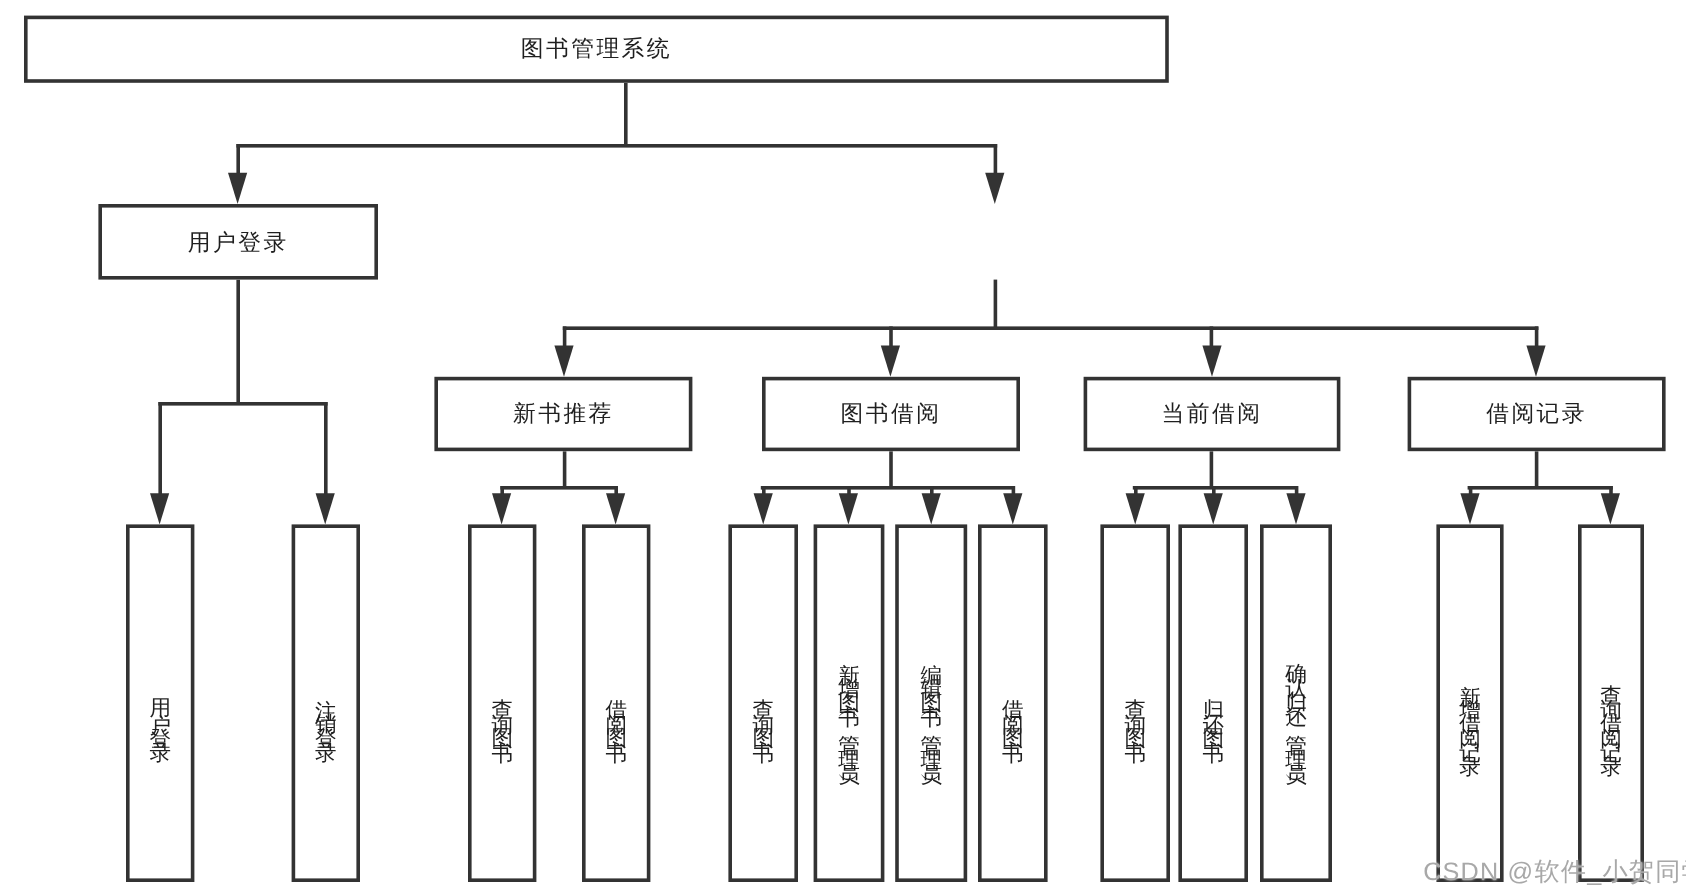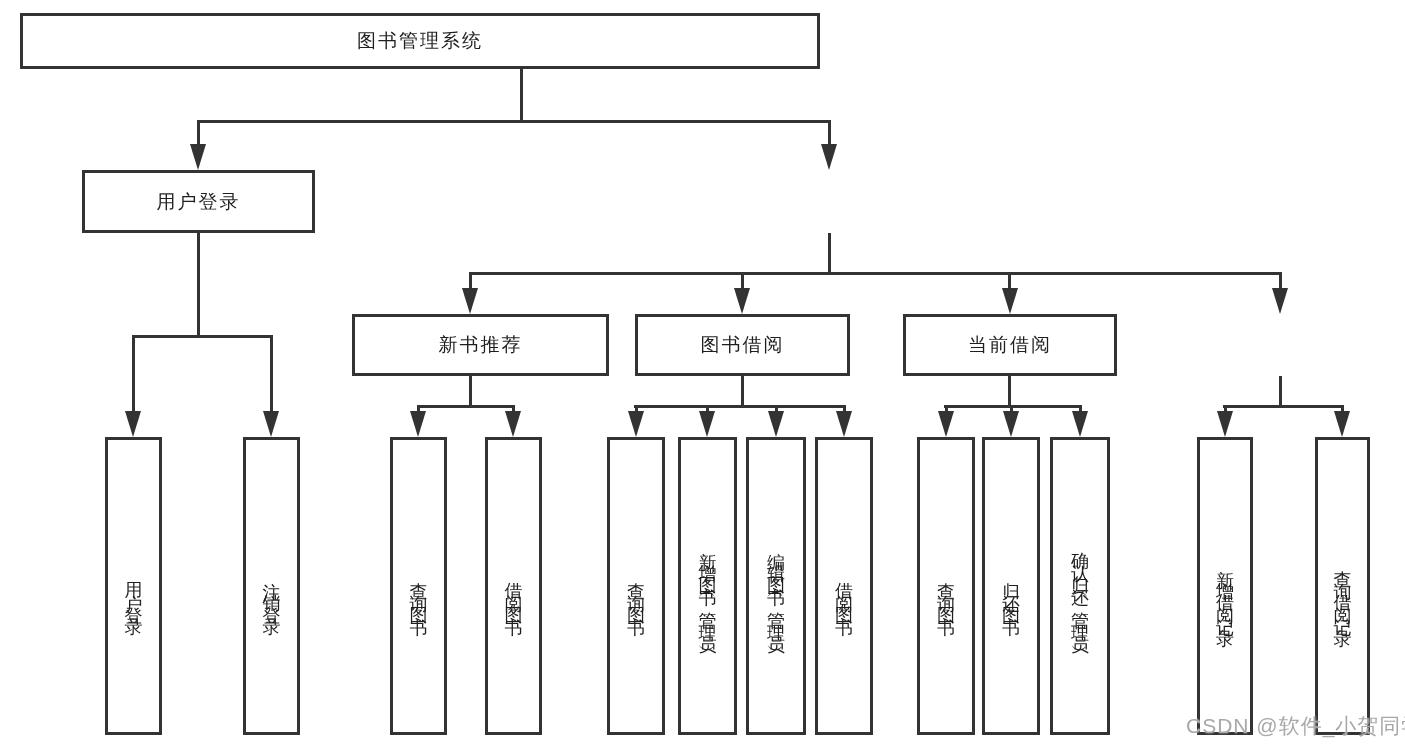--- a/index.html
+++ b/index.html
@@ -129,37 +129,40 @@
   <div class="ln" style="left:1078.5px;top:405px;width:3px;height:8px"></div>
   <div class="arr" style="left:1071.5px;top:411px"></div>
 
   <div class="ln" style="left:1279px;top:376px;width:3px;height:29px"></div>
   <div class="ln" style="left:1223px;top:405px;width:121px;height:3px"></div>
   <div class="ln" style="left:1223.5px;top:405px;width:3px;height:8px"></div>
   <div class="arr" style="left:1216.5px;top:411px"></div>
   <div class="ln" style="left:1341px;top:405px;width:3px;height:8px"></div>
   <div class="arr" style="left:1334px;top:411px"></div>
 
-  <div class="hbox" style="left:20px;top:13px;width:800px;height:56px">
+  <div class="hbox" style="left:20px;top:13px;width:954px;height:56px">
     <span>图书管理系统</span>
   </div>
 
   <div class="hbox" style="left:82px;top:170px;width:233px;height:63px">
     <span>用户登录</span>
   </div>
 
-  <div class="hbox" style="left:352px;top:314px;width:257px;height:62px">
+  <div class="hbox" style="left:362px;top:314px;width:215px;height:62px">
     <span>新书推荐</span>
   </div>
   <div class="hbox" style="left:635px;top:314px;width:215px;height:62px">
     <span>图书借阅</span>
   </div>
   <div class="hbox" style="left:903px;top:314px;width:214px;height:62px">
     <span>当前借阅</span>
   </div>
+  <div class="hbox" style="left:1173px;top:314px;width:215px;height:62px">
+    <span>借阅记录</span>
+  </div>
 
   <div class="vbox" style="left:105px;width:57px">
     <span class="vtext">用户登录</span>
   </div>
   <div class="vbox" style="left:243px;width:57px">
     <span class="vtext">注销登录</span>
   </div>
 
   <div class="vbox" style="left:390px;width:57px">
     <span class="vtext">查询图书</span>

